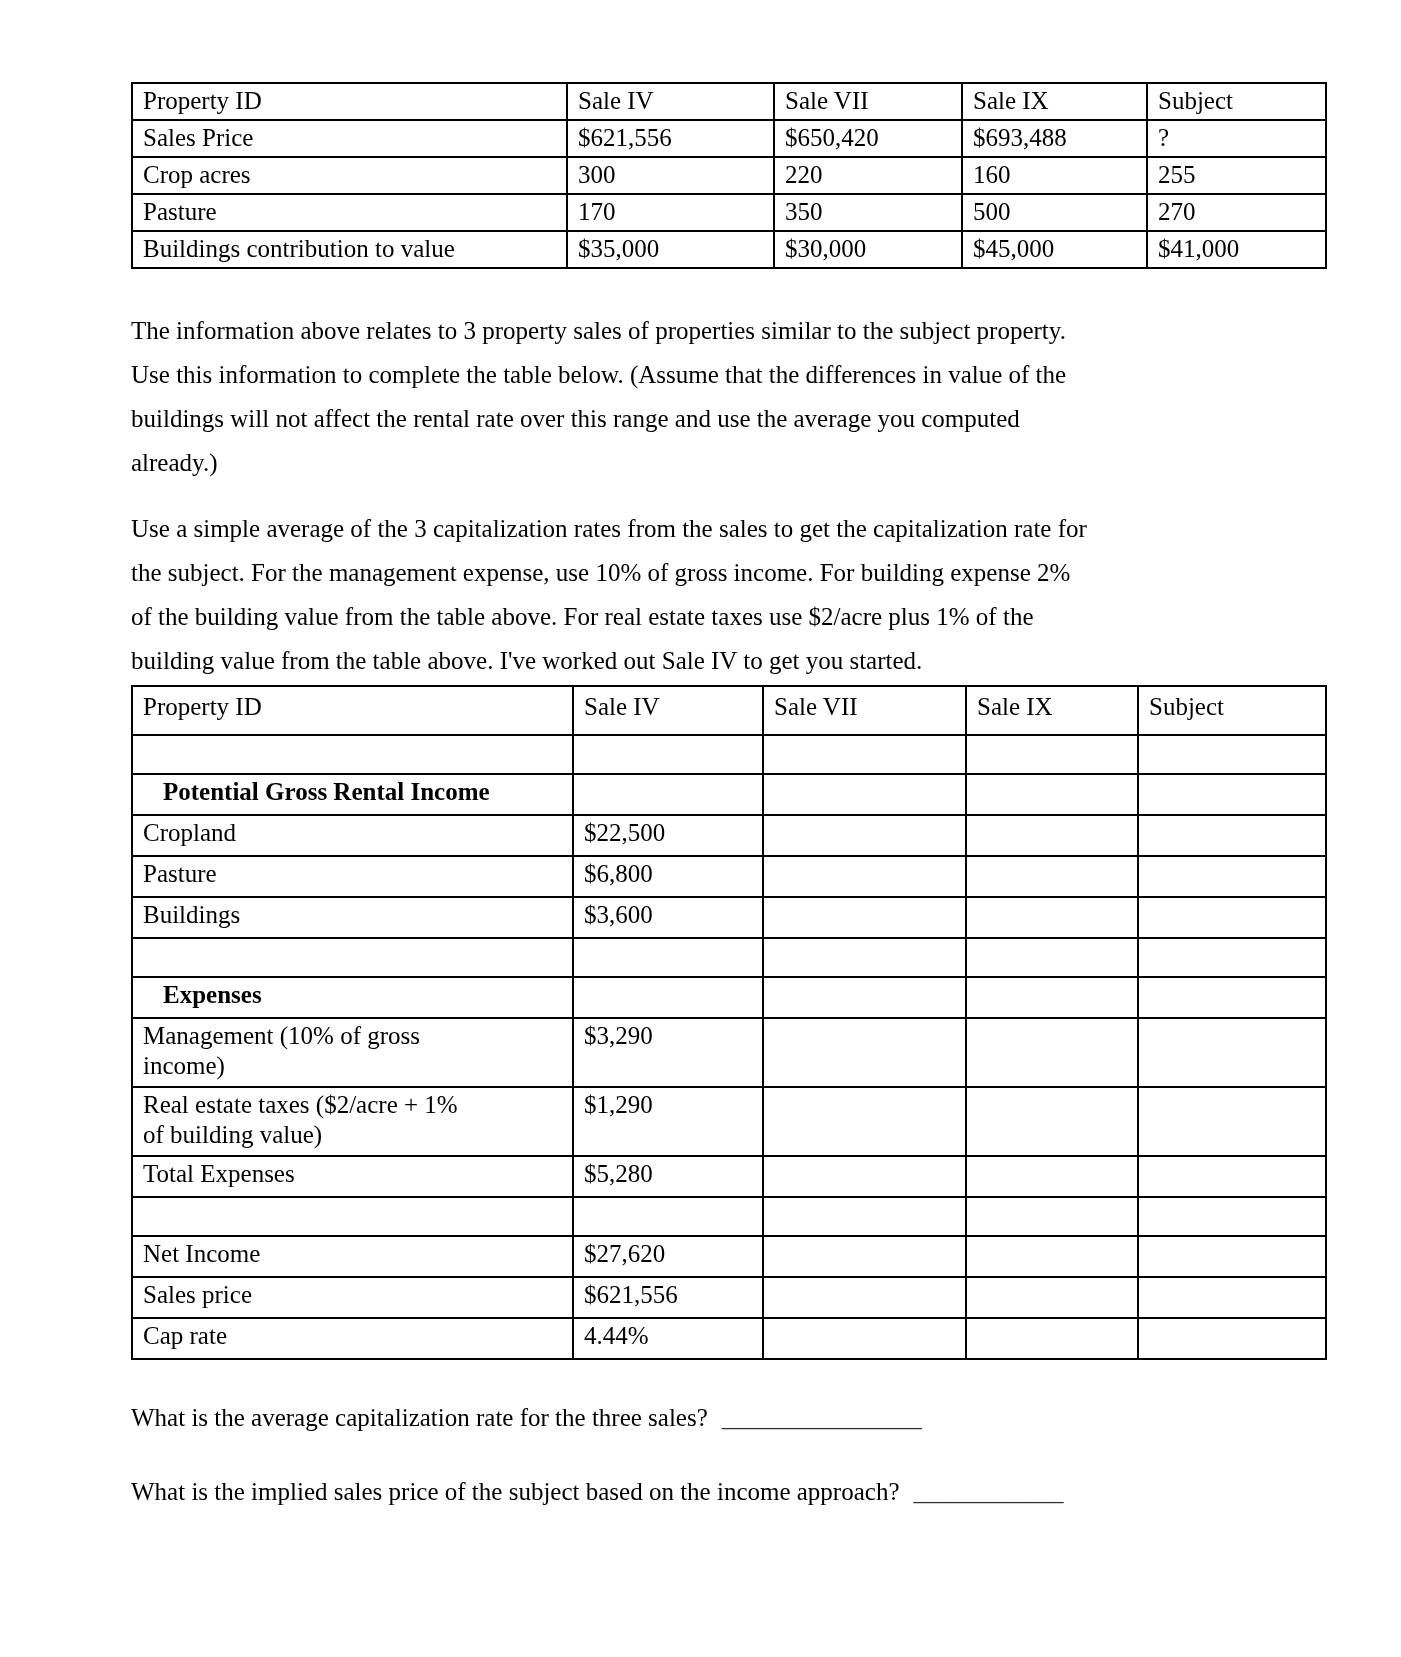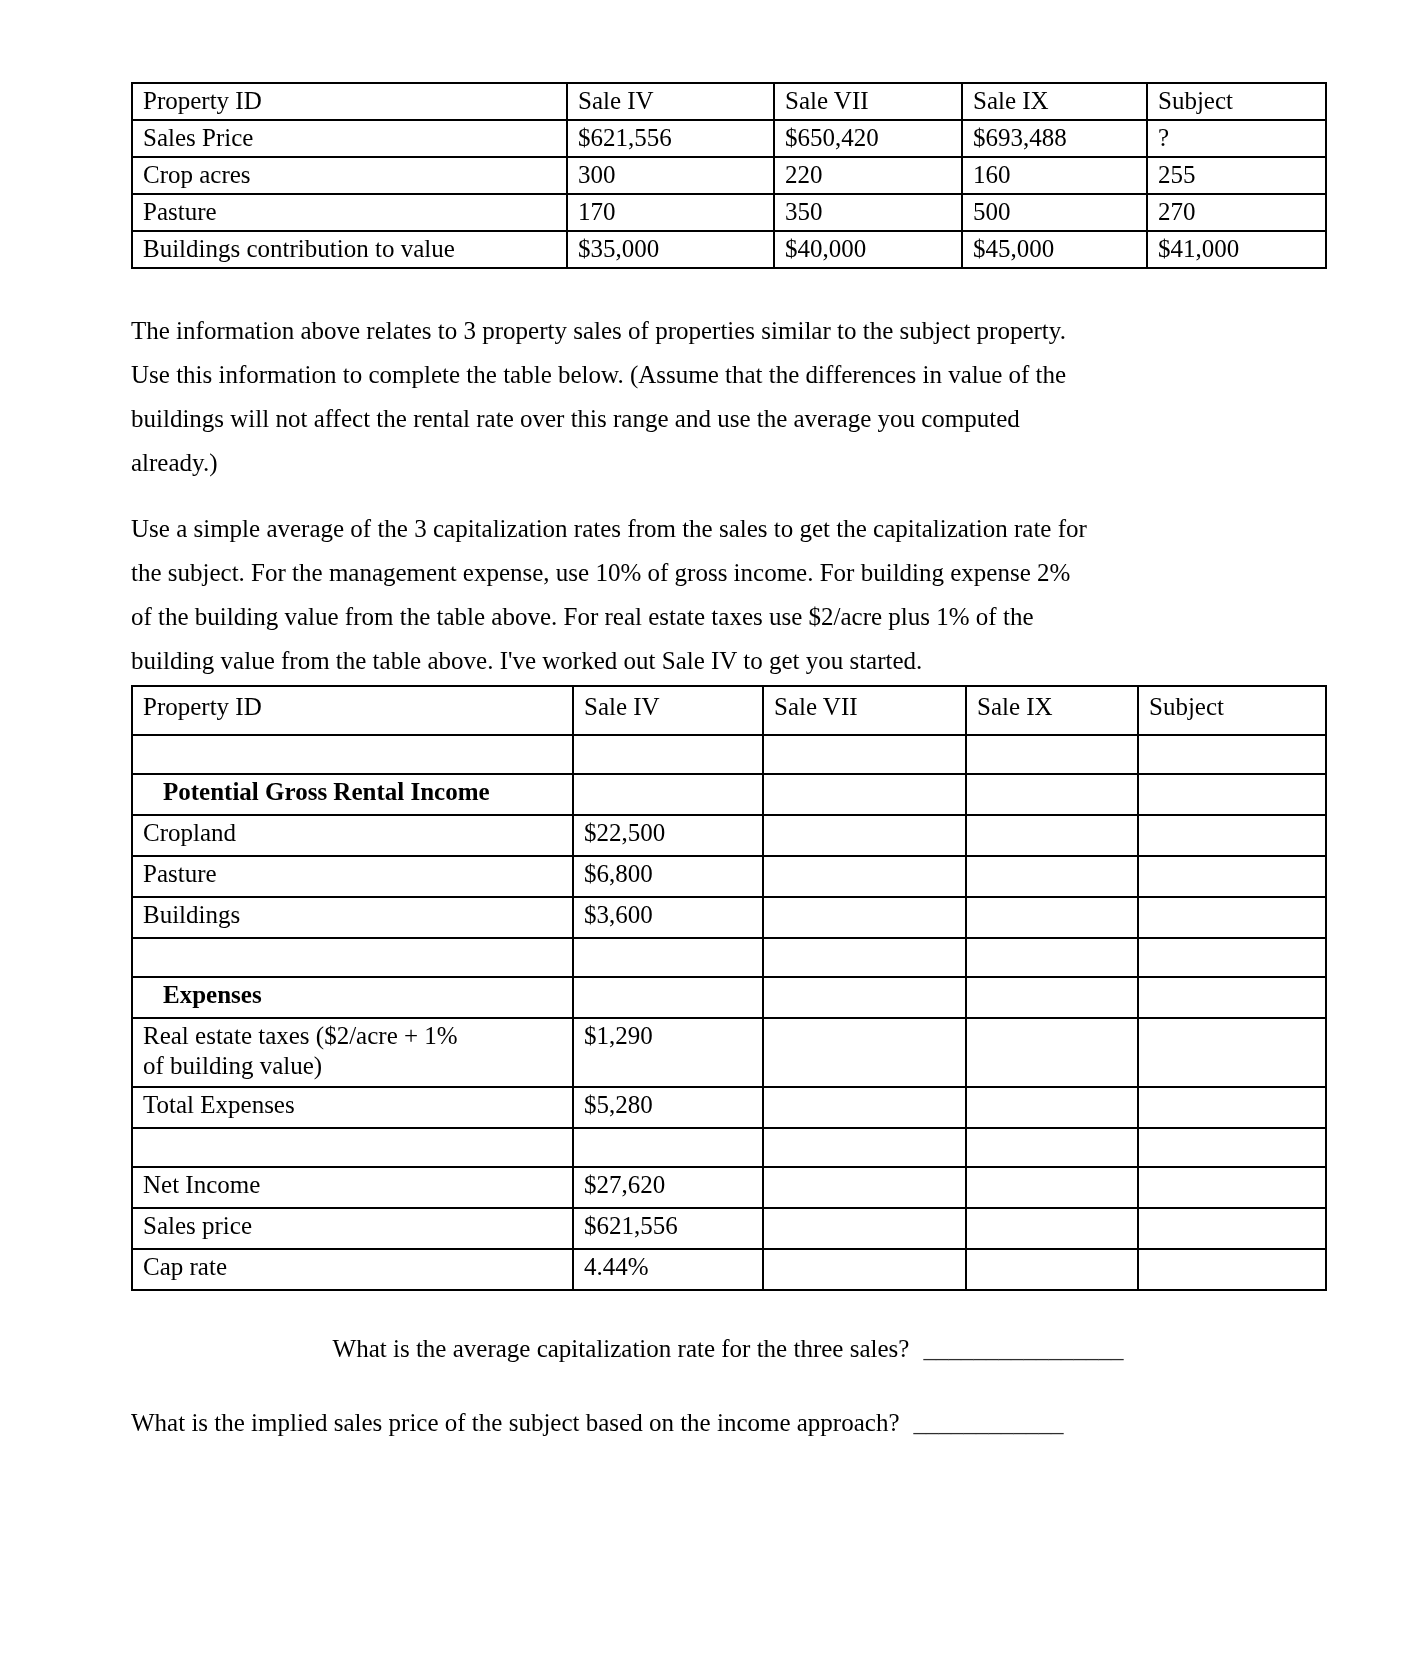--- a/index.html
+++ b/index.html
@@ -46,21 +46,21 @@
   .t2 tr.row-data2 td { height: 63px; }
   .para {
     margin: 0;
     width: 1160px;
     line-height: 44px;
     white-space: pre-line;
   }
   .para1 { margin-top: 40px; }
   .para2 { margin-top: 22px; }
   .question { margin: 0; line-height: 40px; }
-  .q1 { margin-top: 38px; text-align: center; }
+  .q1 { margin-top: 38px; }
   .q2 { margin-top: 34px; }
   .blank { margin-left: 14px; letter-spacing: 0; color: #2f2f2f; }
 </style>
 </head>
 <body>
 
 <div class="page">
   <div class="content">
 
     <table class="t1">
@@ -96,21 +96,21 @@
           <tr class="row-data">
             <td>Pasture</td>
             <td>170</td>
             <td>350</td>
             <td>500</td>
             <td>270</td>
           </tr>
           <tr class="row-data">
             <td>Buildings contribution to value</td>
             <td>$35,000</td>
-            <td>$40,000</td>
+            <td>$30,000</td>
             <td>$45,000</td>
             <td>$41,000</td>
           </tr>
         </tbody>
     </table>
 
     <p class="para para1">The information above relates to 3 property sales of properties similar to the subject property.
 Use this information to complete the table below.  (Assume that the differences in value of the
 buildings will not affect the rental rate over this range and use the average you computed
 already.)</p>
@@ -179,20 +179,28 @@
             <td></td>
           </tr>
           <tr class="row-section">
             <td>Expenses</td>
             <td></td>
             <td></td>
             <td></td>
             <td></td>
           </tr>
           <tr class="row-data2">
+            <td>Management (10% of gross
+income)</td>
+            <td>$3,290</td>
+            <td></td>
+            <td></td>
+            <td></td>
+          </tr>
+          <tr class="row-data2">
             <td>Real estate taxes ($2/acre + 1%
 of building value)</td>
             <td>$1,290</td>
             <td></td>
             <td></td>
             <td></td>
           </tr>
           <tr class="row-data">
             <td>Total Expenses</td>
             <td>$5,280</td>

